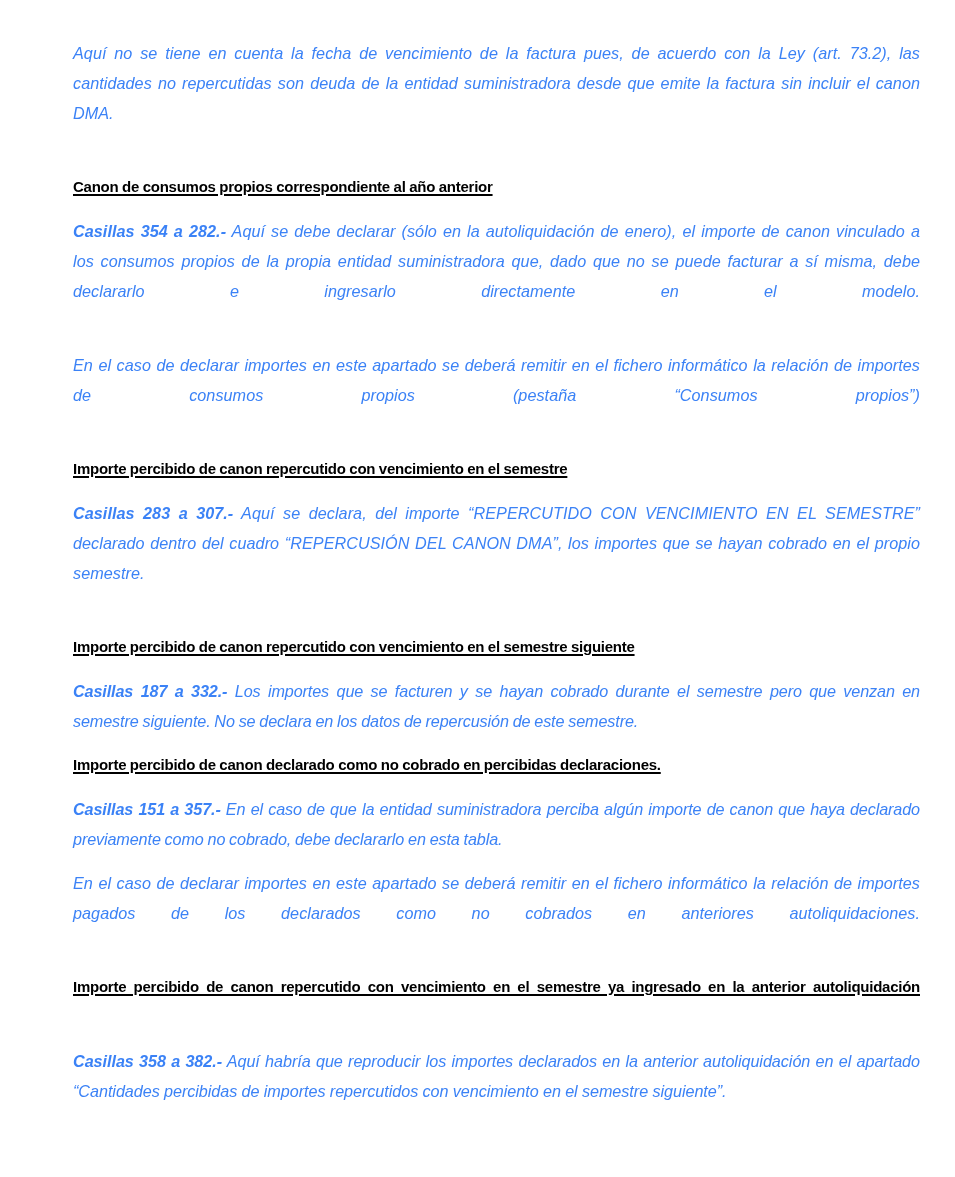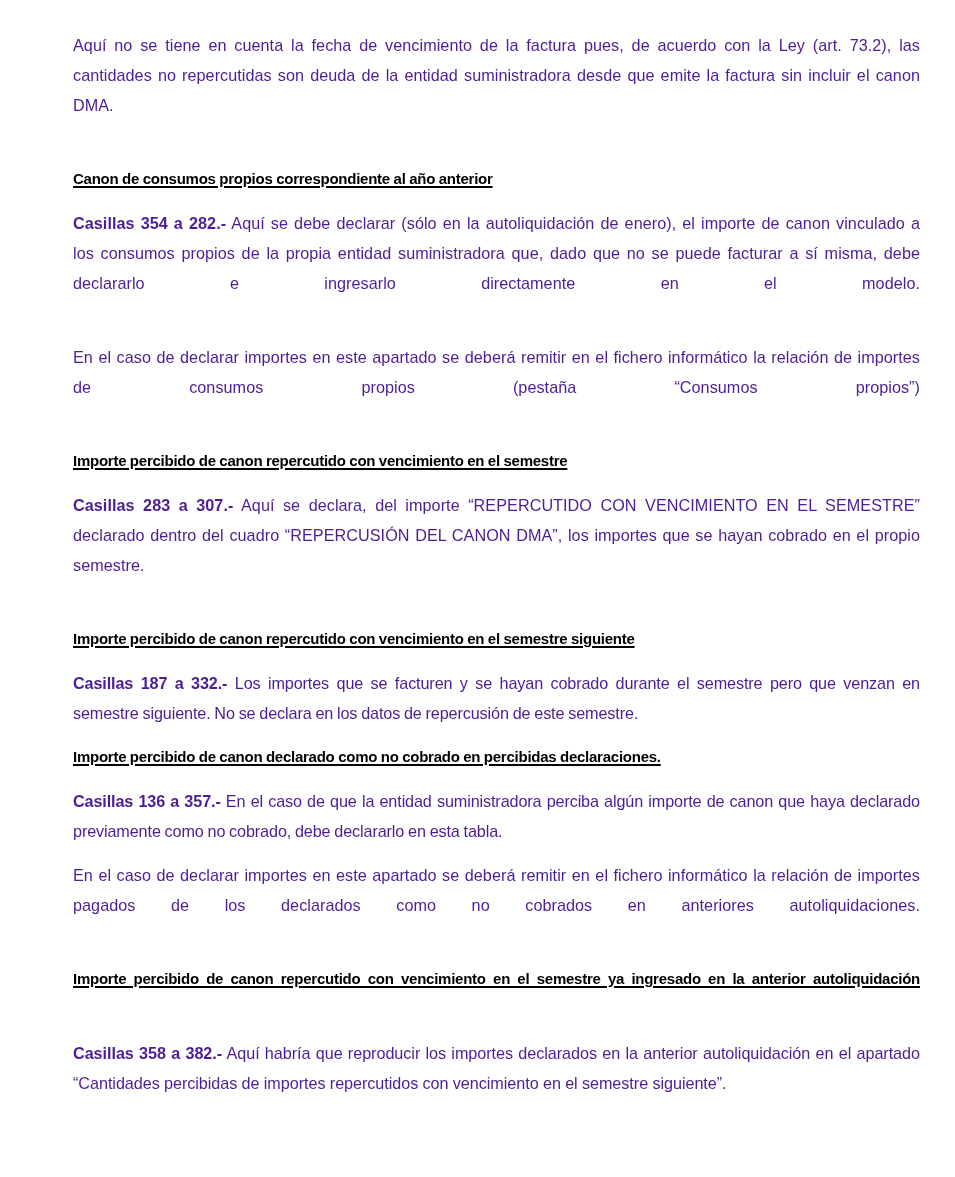--- a/index.html
+++ b/index.html
@@ -25,24 +25,25 @@
     left: 73px;
     top: 30px;
     width: 847px;
   }
   
   .para {
     font-size: 16.2px;
     line-height: 30px;
     text-align: justify;
     text-justify: inter-word;
-    margin: 0 0 14px 0;
-    color: #4c1d95;
+    margin: 8px 0 14px 0;
+    color: #3b82f6;
     letter-spacing: 0.05px;
     word-spacing: 0.2px;
+    font-style: italic;
   }
   
   .para.tight {
     word-spacing: -0.15px;
     letter-spacing: -0.05px;
   }
   .para.tighter {
     word-spacing: -0.55px;
     letter-spacing: -0.12px;
   }
@@ -98,21 +99,21 @@
     <p class="heading-underline">Importe percibido de canon repercutido con vencimiento en el semestre</p>
 
     <p class="para stretch-last"><span class="b">Casillas 283 a 307.-</span><span> Aquí se declara, del importe “REPERCUTIDO CON VENCIMIENTO EN EL SEMESTRE” declarado dentro del cuadro “REPERCUSIÓN DEL CANON DMA”, los importes que se hayan cobrado en el propio semestre.</span></p>
 
     <p class="heading-underline">Importe percibido de canon repercutido con vencimiento en el semestre siguiente</p>
 
     <p class="para tighter"><span class="b">Casillas 187 a 332.-</span><span> Los importes que se facturen y se hayan cobrado durante el semestre pero que venzan en semestre siguiente. No se declara en los datos de repercusión de este semestre.</span></p>
 
     <p class="heading-underline">Importe percibido de canon declarado como no cobrado en percibidas declaraciones.</p>
 
-    <p class="para tighter"><span class="b">Casillas 136 a 357.-</span><span> En el caso de que la entidad suministradora perciba algún importe de canon que haya declarado previamente como no cobrado, debe declararlo en esta tabla.</span></p>
+    <p class="para tighter"><span class="b">Casillas 151 a 357.-</span><span> En el caso de que la entidad suministradora perciba algún importe de canon que haya declarado previamente como no cobrado, debe declararlo en esta tabla.</span></p>
 
     <p class="para stretch-last">En el caso de declarar importes en este apartado se deberá remitir en el fichero informático la relación de importes pagados de los declarados como no cobrados en anteriores autoliquidaciones.</p>
 
     <p class="heading-underline stretch-last">Importe percibido de canon repercutido con vencimiento en el semestre ya ingresado en la anterior autoliquidación</p>
 
     <p class="para tight"><span class="b">Casillas 358 a 382.-</span><span> Aquí habría que reproducir los importes declarados en la anterior autoliquidación en el apartado “Cantidades percibidas de importes repercutidos con vencimiento en el semestre siguiente”.</span></p>
 
   </div>
 </div>
 

